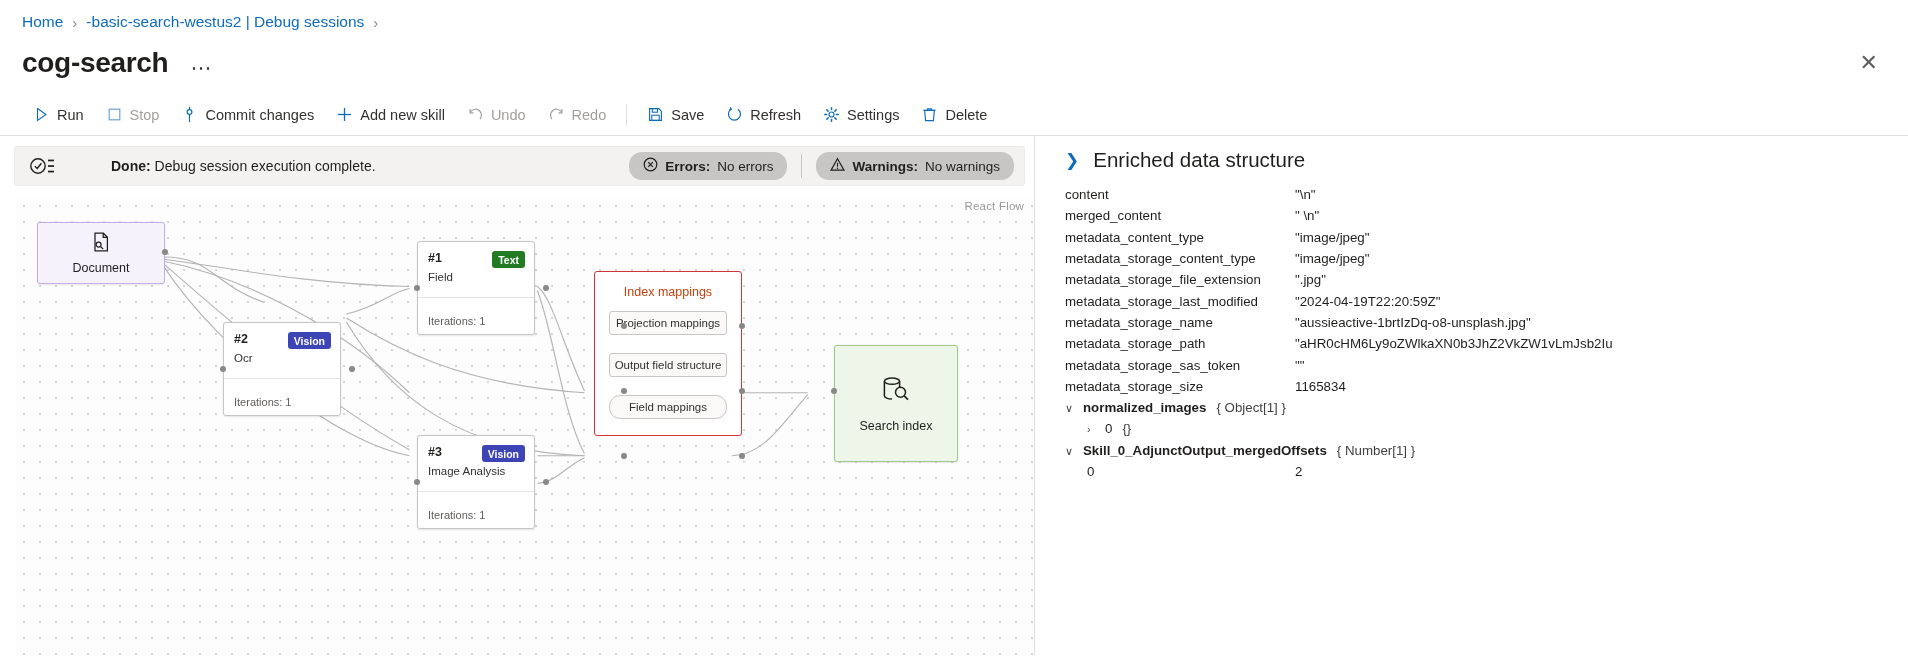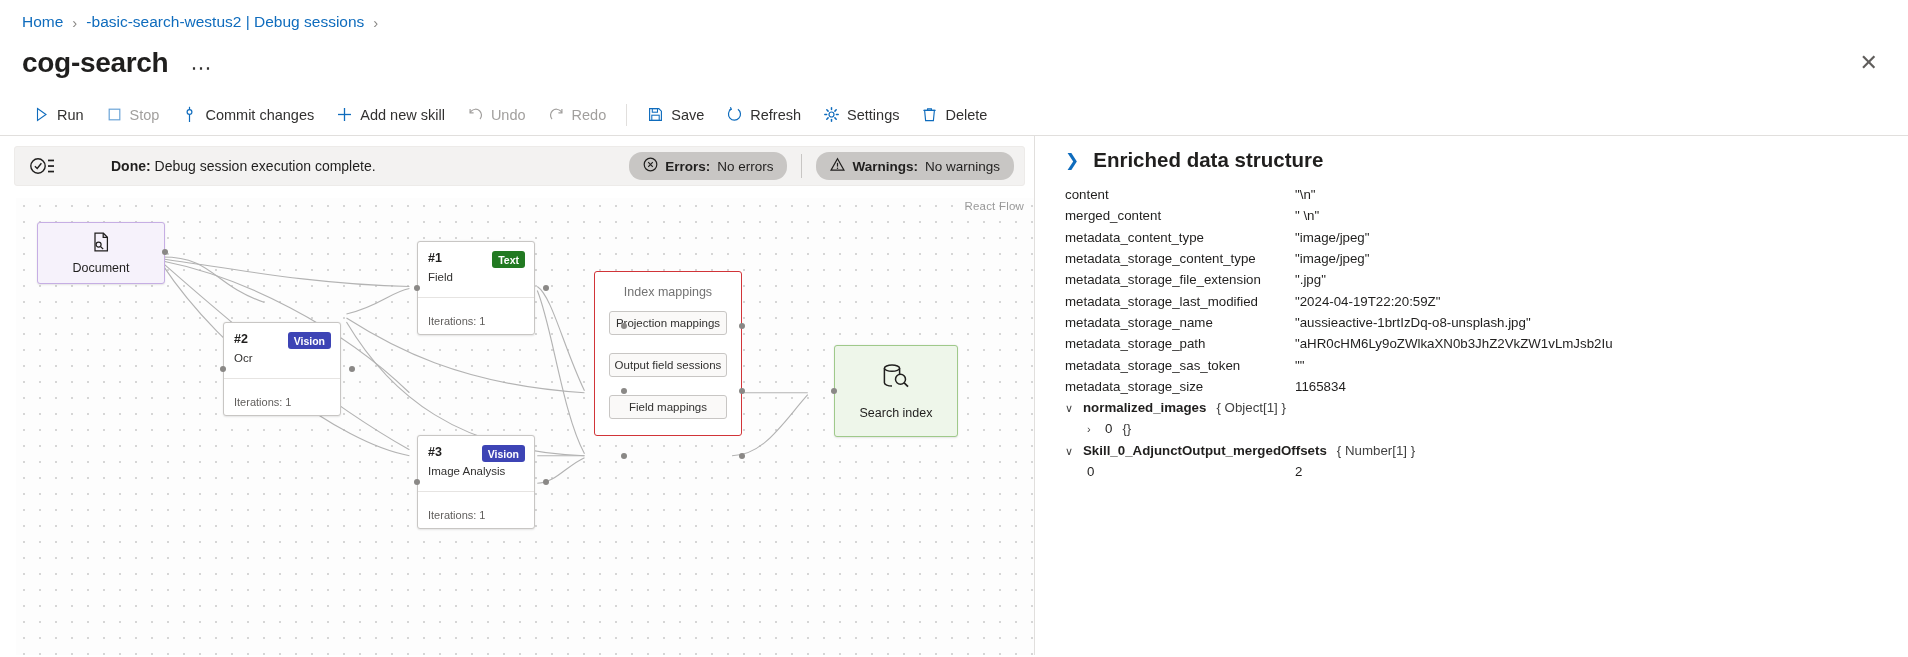--- a/index.html
+++ b/index.html
@@ -126,21 +126,21 @@
   }
   .node-doc {
     background: #f6f2fb; border: 1px solid #c6aee4;
     width: 128px; height: 62px;
     display: flex; flex-direction: column;
     align-items: center; justify-content: center; gap: 4px;
   }
   .node-doc .lbl { font-size: 12.5px; color: #201f1e; }
   .node-index {
     background: #eef6ea; border: 1px solid #9fc98a;
-    width: 124px; height: 92px;
+    width: 124px; height: 117px;
     display: flex; flex-direction: column;
     align-items: center; justify-content: center; gap: 10px;
   }
   .node-index .lbl { font-size: 12.5px; color: #201f1e; }
 
   .skill-node { width: 118px; }
   .skill-head {
     display: flex; align-items: flex-start; justify-content: space-between;
     padding: 9px 9px 0 10px;
   }
@@ -159,45 +159,45 @@
   }
 
   .mapping-box {
     position: absolute;
     border: 1px solid #d13438; border-radius: 3px;
     background: #ffffff;
     width: 148px;
     z-index: 3;
   }
   .mapping-title {
-    text-align: center; font-size: 12.5px; color: #737373;
+    text-align: center; font-size: 12.5px; color: #c2410c;
     padding: 13px 0 12px 0;
   }
   .chip {
     margin: 0 auto 18px auto; width: 118px;
     border: 1px solid #c8c6c4; border-radius: 3px;
     background: #faf9f8;
     font-size: 11.5px; color: #323130;
     text-align: center; padding: 5px 2px;
   }
-  .chip:last-child { margin-bottom: 16px; }
+  .chip:last-child { margin-bottom: 16px; border-radius: 11px; }
   .port {
     position: absolute; width: 6px; height: 6px;
     background: #8a8886; border-radius: 50%;
     z-index: 5;
   }
   .edges { position: absolute; inset: 0; z-index: 1; }
 
   
   .rp-head {
     display: flex; align-items: center; gap: 14px;
     padding: 12px 0 0 16px;
   }
   .rp-chevron { color: #0f6cbd; font-size: 17px; cursor: pointer; }
-  .rp-title { font-size: 20.5px; font-weight: 700; color: #201f1e; }
+  .rp-title { font-size: 20.5px; font-weight: 400; color: #201f1e; }
   .kv-list { margin-top: 12px; padding-left: 16px; font-size: 13.3px; }
   .kv-row {
     display: flex; align-items: center;
     height: 21.3px; color: #201f1e; white-space: nowrap;
   }
   .kv-key { width: 230px; flex: 0 0 230px; overflow: hidden; }
   .kv-val { color: #201f1e; overflow: hidden; }
   .tw {
     display: inline-block; width: 18px; color: #424242;
     font-size: 11px; cursor: pointer; text-align: left;
@@ -449,21 +449,21 @@
           </div>
           <div class="skill-name">Image Analysis</div>
           <div class="skill-foot">Iterations: 1</div>
         </div>
         <div class="port" style="left:398px; top:281px;"></div>
         <div class="port" style="left:527px; top:281px;"></div>
 
         <div class="mapping-box" style="left:578px; top:73px;">
           <div class="mapping-title">Index mappings</div>
           <div class="chip">Projection mappings</div>
-          <div class="chip">Output field sessions</div>
+          <div class="chip">Output field structure</div>
           <div class="chip">Field mappings</div>
         </div>
         <div class="port" style="left:605px; top:125px;"></div>
         <div class="port" style="left:723px; top:125px;"></div>
         <div class="port" style="left:605px; top:190px;"></div>
         <div class="port" style="left:723px; top:190px;"></div>
         <div class="port" style="left:605px; top:255px;"></div>
         <div class="port" style="left:723px; top:255px;"></div>
 
         <div class="node node-index" style="left:818px; top:147px;">

